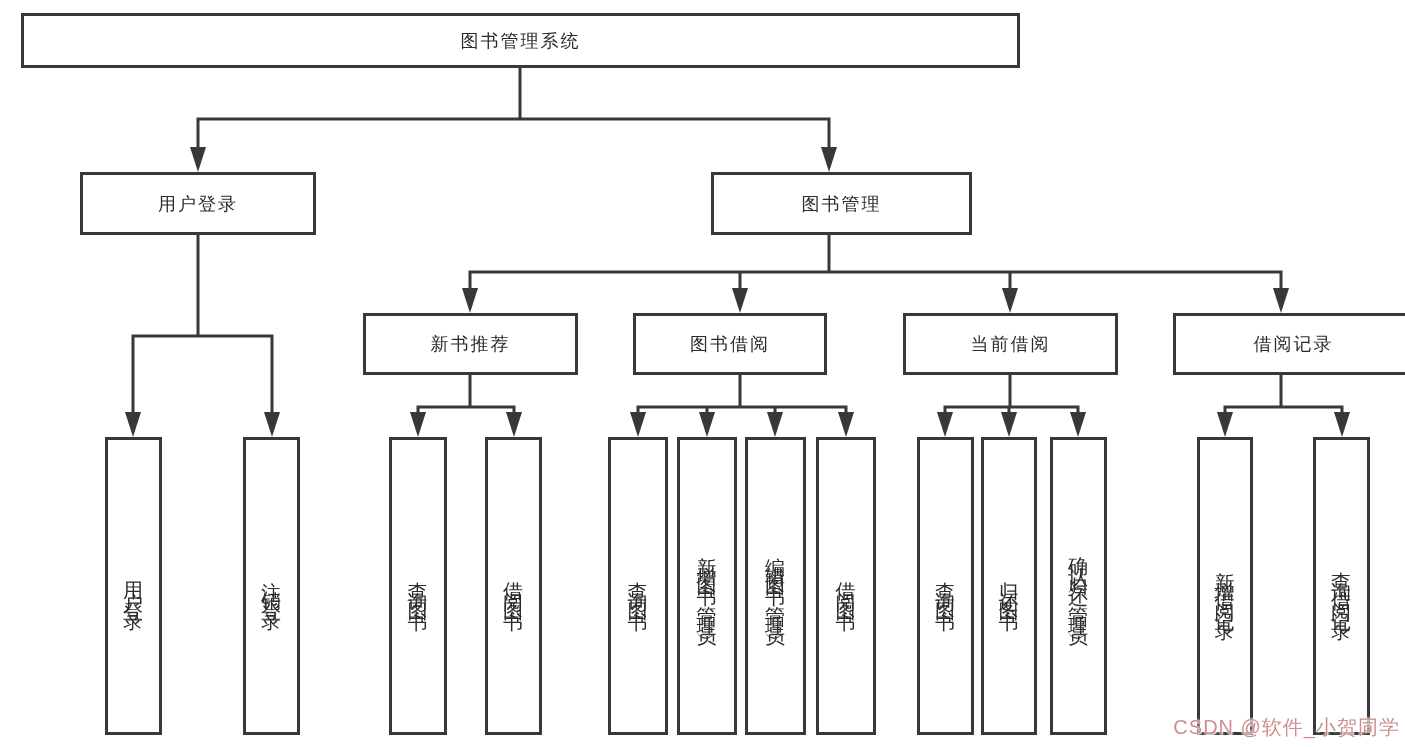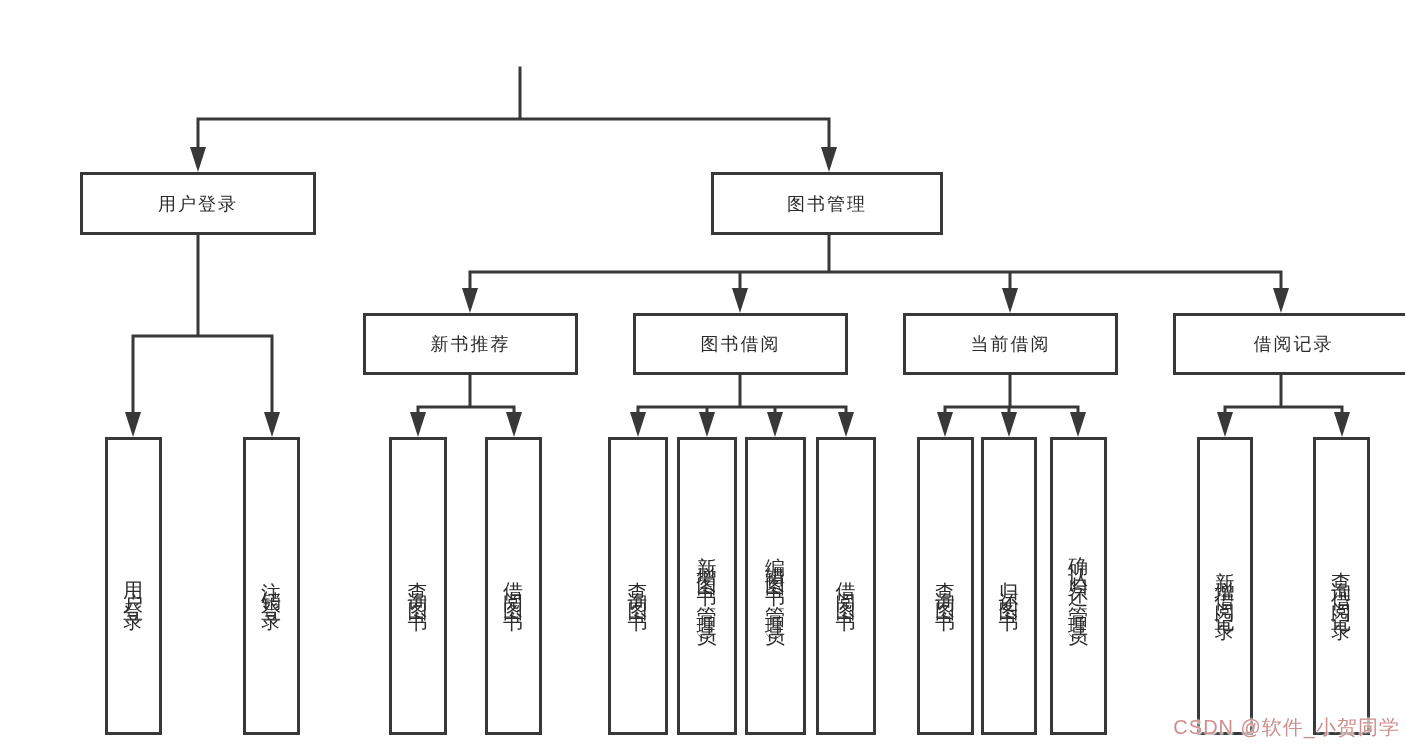--- a/index.html
+++ b/index.html
@@ -15,24 +15,24 @@
   .h-box .label{font-size:18px;letter-spacing:2px;white-space:nowrap;}
   .root-box .label{font-size:18px;letter-spacing:2px;}
   .v-box .label{
     writing-mode:vertical-rl;text-orientation:mixed;
     font-size:20px;letter-spacing:10px;line-height:1;white-space:nowrap;
   }
   
   #root{left:21px;top:13px;width:999px;height:55px;}
   
   #l2-user{left:80px;top:172px;width:236px;height:63px;}
-  #l2-book{left:711px;top:172px;width:232px;height:63px;}
+  #l2-book{left:711px;top:172px;width:261px;height:63px;}
   
   #l3-newbook{left:363px;top:313px;width:215px;height:62px;text-align:right;}
-  #l3-borrow{left:633px;top:313px;width:215px;height:62px;}
+  #l3-borrow{left:633px;top:313px;width:194px;height:62px;}
   #l3-current{left:903px;top:313px;width:215px;height:62px;}
   #l3-record{left:1173px;top:313px;width:241px;height:62px;}
   
   .v-box{top:437px;height:298px;}
   #u1{left:105px;width:57px;}
   #u2{left:243px;width:57px;}
   #n1{left:389px;width:58px;}
   #n2{left:485px;width:57px;}
   #b1{left:608px;width:60px;}
   #b2{left:677px;width:60px;}
@@ -106,20 +106,23 @@
       <polygon points="767,412 783,412 775,437"></polygon>
       <polygon points="838,412 854,412 846,437"></polygon>
       <polygon points="937,412 953,412 945,437"></polygon>
       <polygon points="1001,412 1017,412 1009,437"></polygon>
       <polygon points="1070,412 1086,412 1078,437"></polygon>
       <polygon points="1217,412 1233,412 1225,437"></polygon>
       <polygon points="1334,412 1350,412 1342,437"></polygon>
     </g>
   </svg>
 
+  <div class="box root-box" id="root">
+    <span class="label">图书管理系统</span>
+  </div>
 
   <div class="box h-box" id="l2-user">
     <span class="label">用户登录</span>
   </div>
   <div class="box h-box" id="l2-book">
     <span class="label">图书管理</span>
   </div>
 
   <div class="box h-box" id="l3-newbook">
     <span class="label">新书推荐</span>

